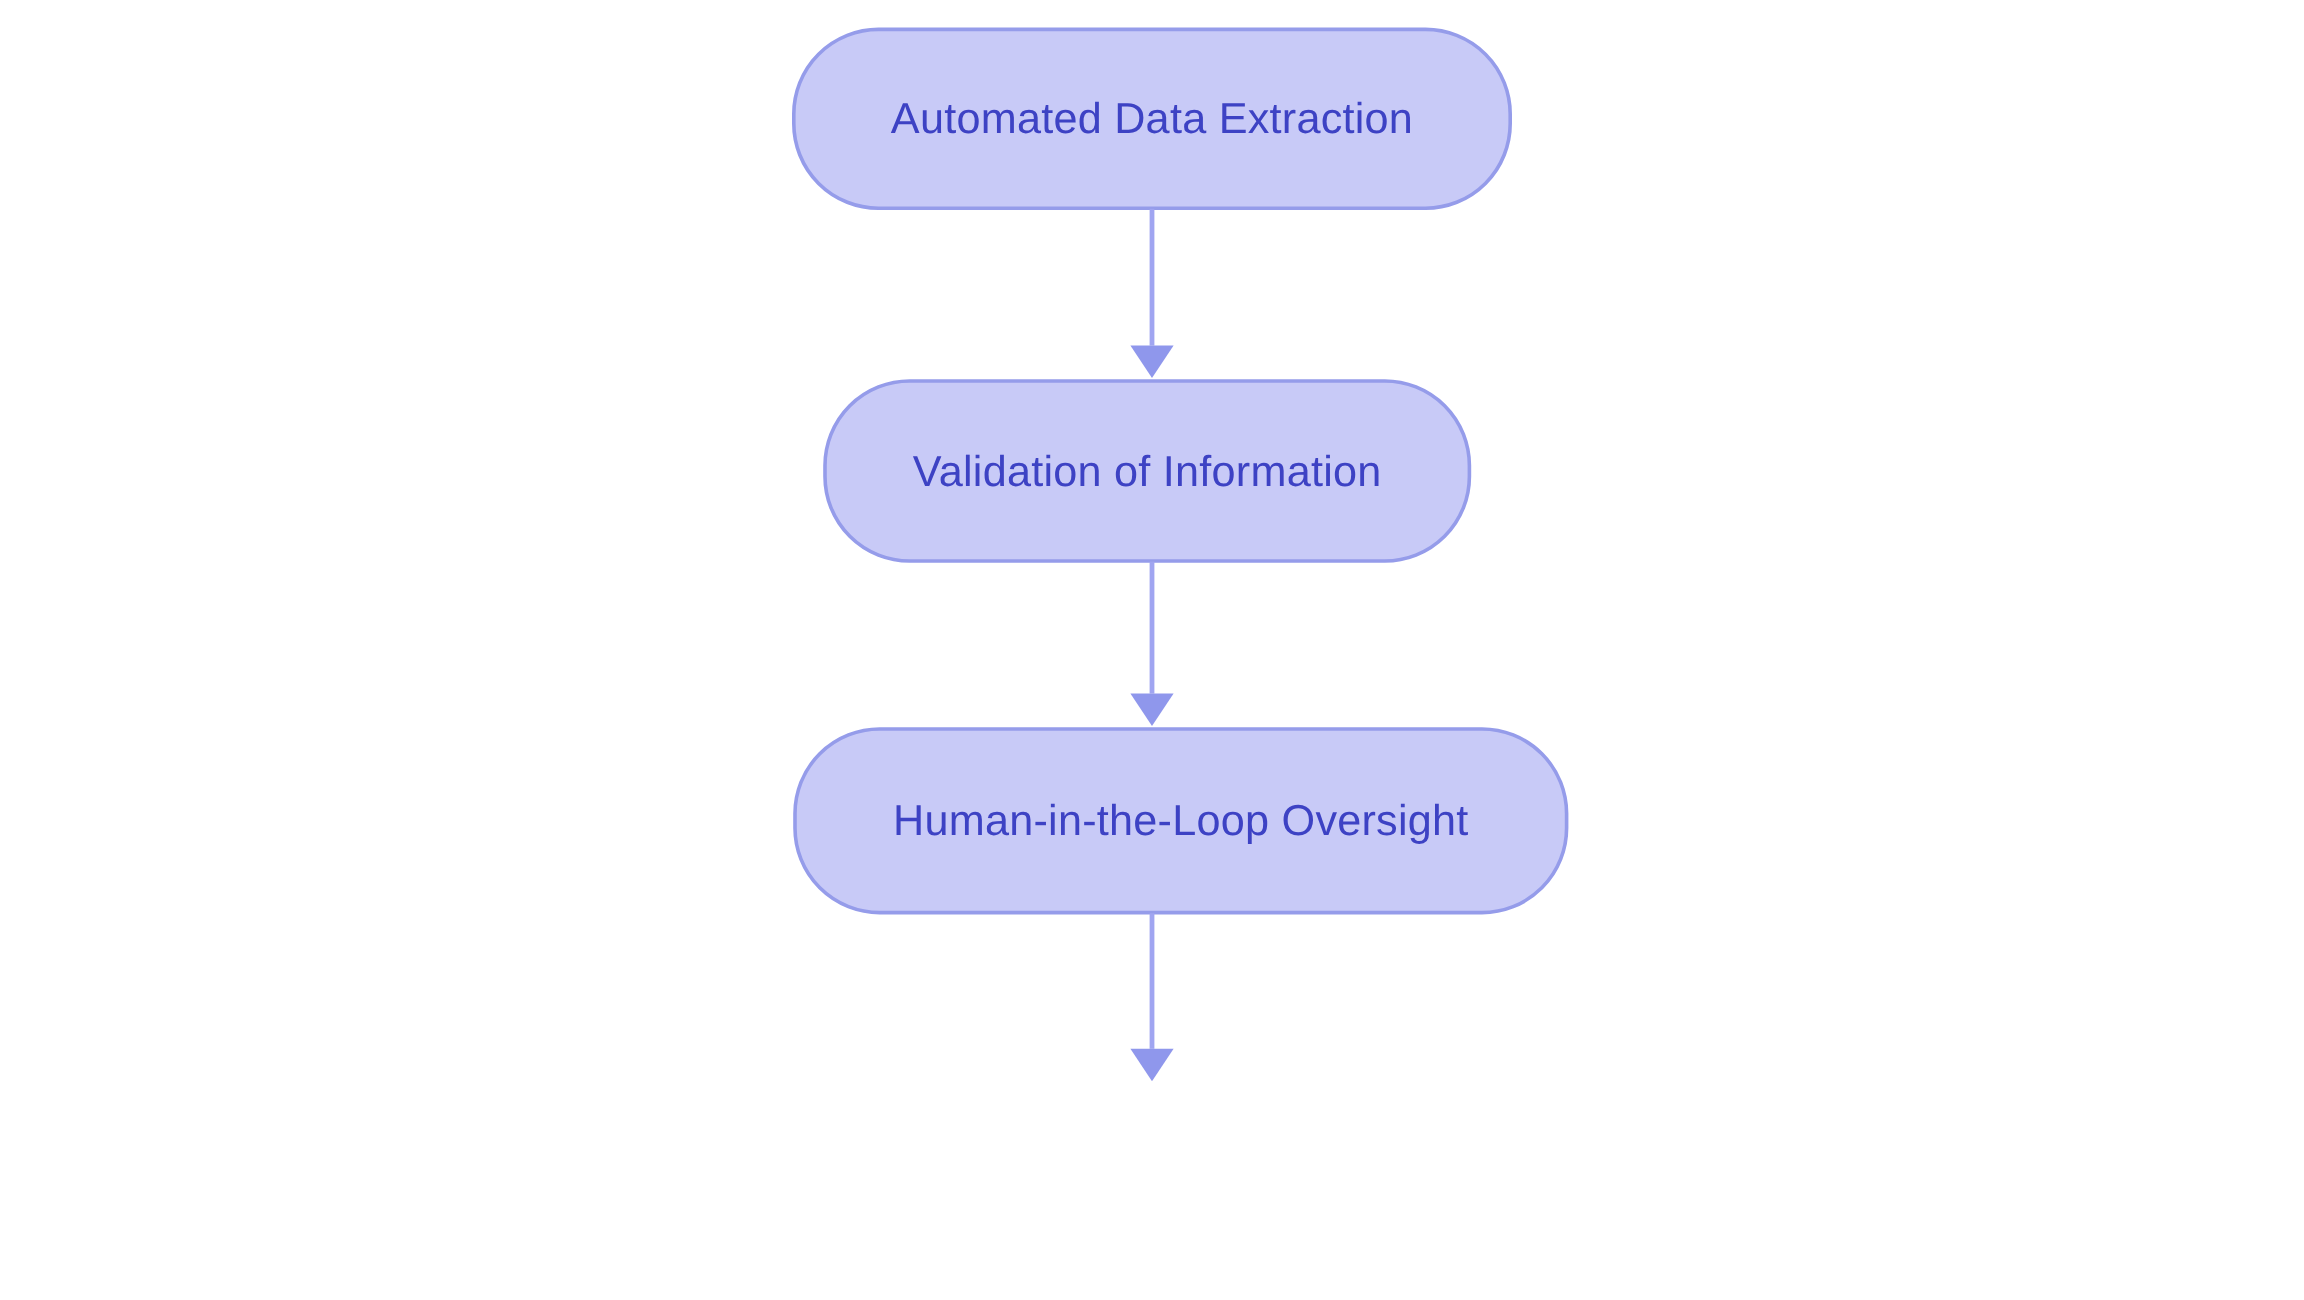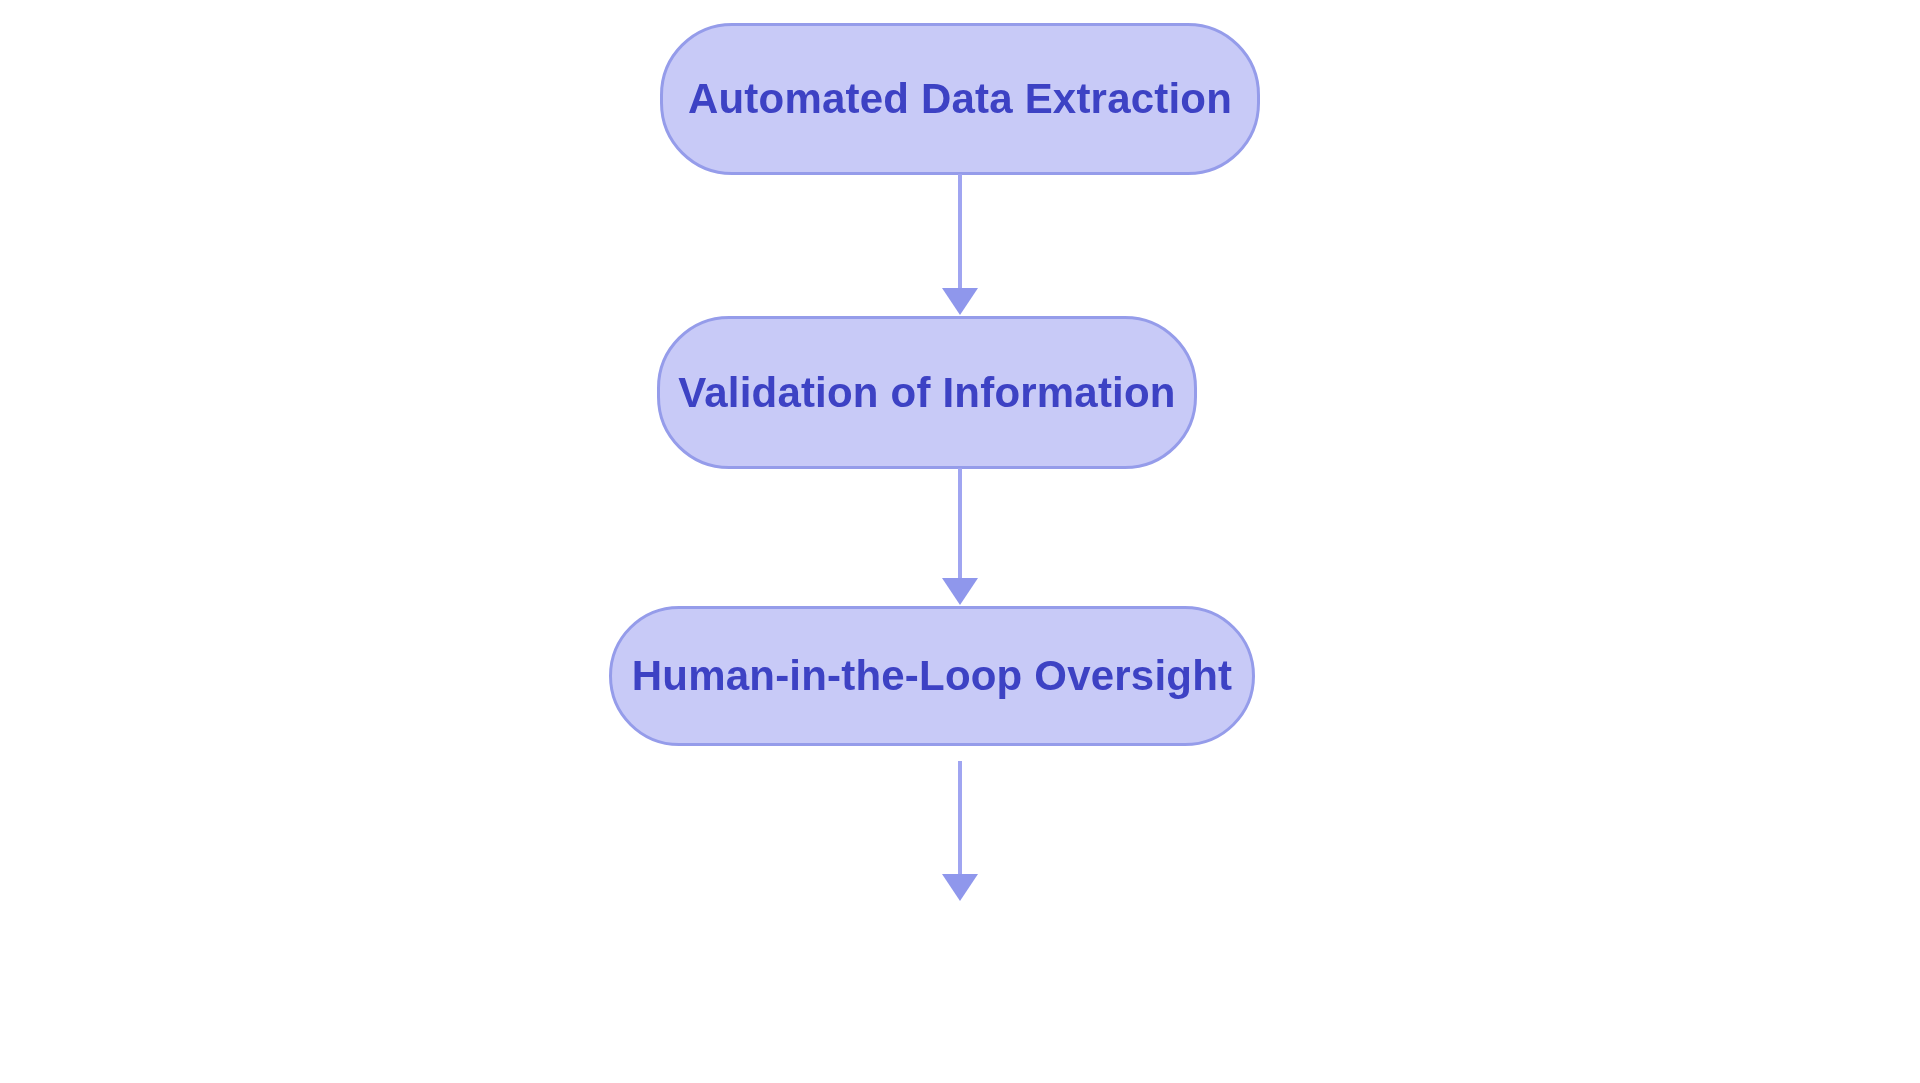--- a/index.html
+++ b/index.html
@@ -28,30 +28,30 @@
     box-sizing: border-box;
     background: var(--node-fill);
     border: 3px solid var(--node-border);
     border-radius: 72px;
     display: flex;
     align-items: center;
     justify-content: center;
     text-align: center;
   }
   .node-label {
-    font-size: 42px;
-    font-weight: 700;
+    font-size: 36px;
+    font-weight: 400;
     color: var(--node-text);
     letter-spacing: 0.2px;
     white-space: nowrap;
     padding: 0 30px;
   }
   .node1 { left: 660px; top: 23px;  width: 600px;  height: 152px; }
-  .node2 { left: 657px; top: 316px; width: 540px;  height: 153px; }
-  .node3 { left: 609px; top: 606px; width: 646px;  height: 140px; }
+  .node2 { left: 686px; top: 316px; width: 540px;  height: 153px; }
+  .node3 { left: 661px; top: 606px; width: 646px;  height: 156px; }
   .node4 { left: 433px; top: 902px; width: 1054px; height: 155px; }
 
   .arrow {
     position: absolute;
     left: 942px;          
     width: 36px;
     display: flex;
     flex-direction: column;
     align-items: center;
   }

